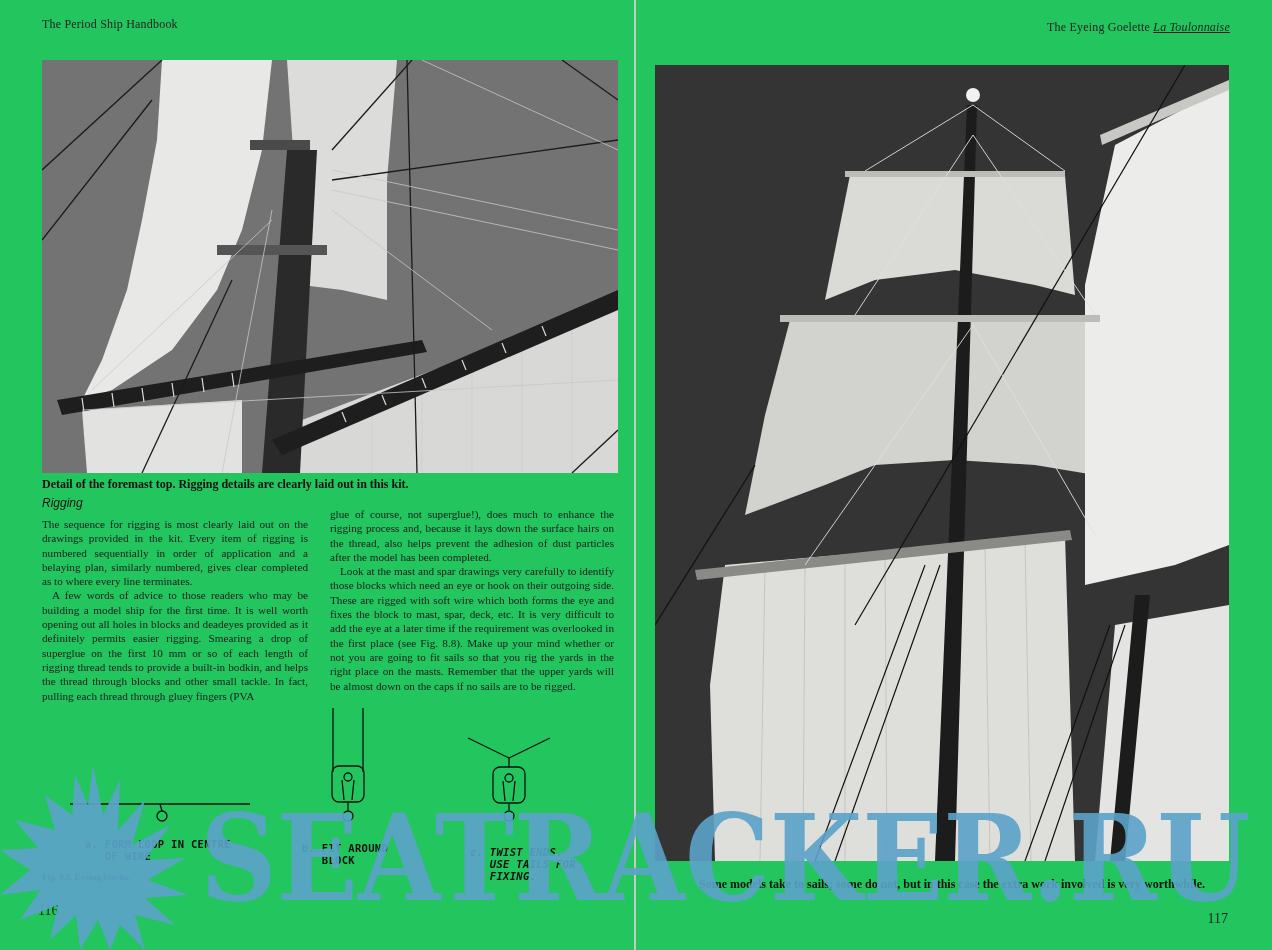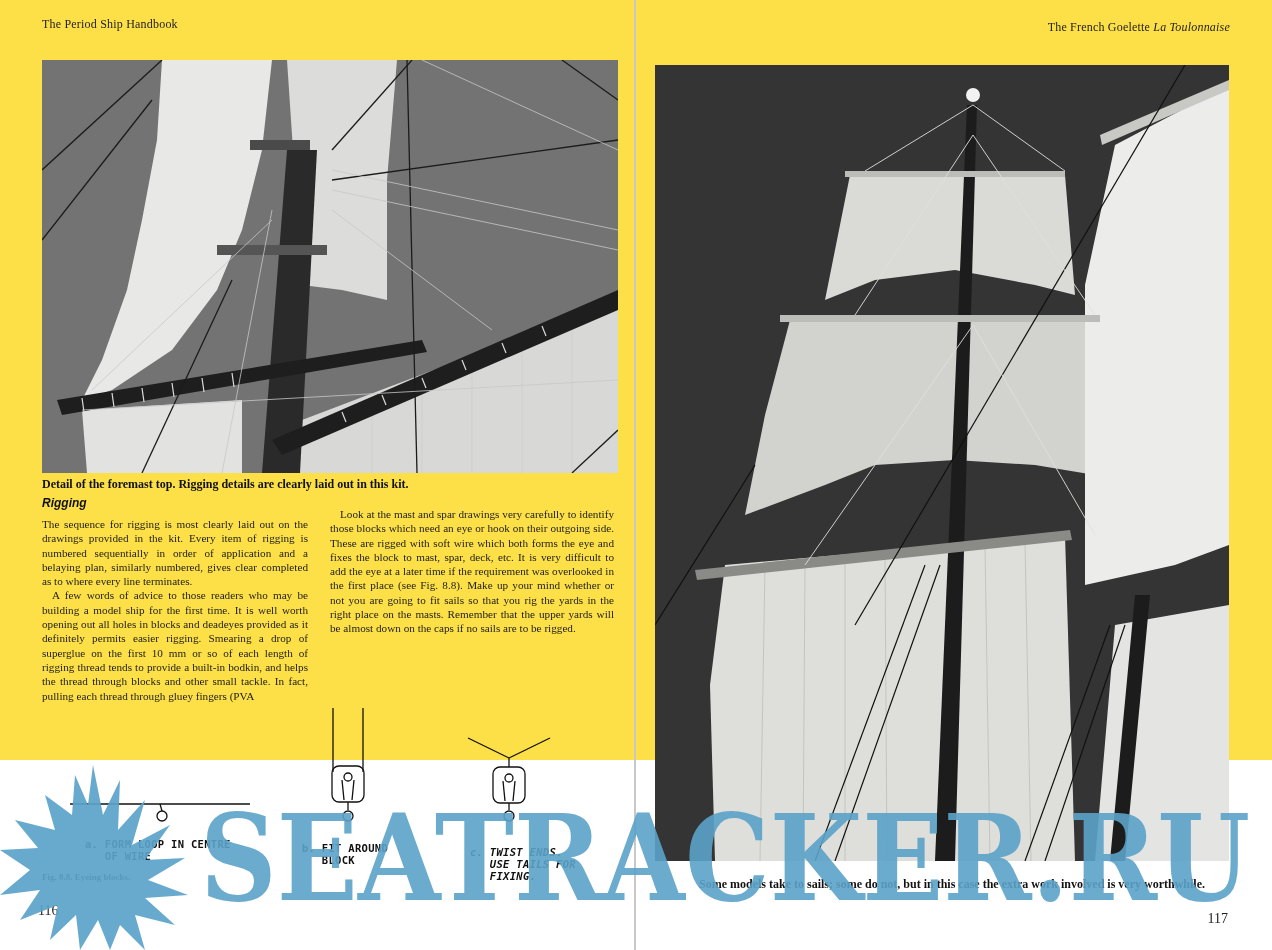--- a/index.html
+++ b/index.html
@@ -1,32 +1,32 @@
 <!DOCTYPE html>
 <html><head>
 <meta charset="utf-8">
 <style>
   html, body { margin:0; padding:0; }
   body { width:1272px; height:950px; position:relative; overflow:hidden; background:#ffffff; font-family:"Liberation Serif", serif; color:#1a1a1a; }
-  .page { position:absolute; top:0; height:760px; background:#fde047; }
+  .page { position:absolute; top:0; height:950px; background:#22c55e; }
   .page-left { left:0; width:634px; }
   .page-right { left:636px; width:636px; }
   .spine { position:absolute; left:634px; top:0; width:2px; height:950px; background:#c8c8c8; }
   .running-head { position:absolute; font-size:12px; letter-spacing:0.2px; color:#222; }
   .rh-left { left:42px; top:17px; }
   .rh-right { right:42px; top:20px; }
-  .rh-right i { font-style:italic; }
+  .rh-right i { font-style:italic;text-decoration:underline; }
   .photo { position:absolute; overflow:hidden; }
   .photo svg { display:block; }
   .photo-left { left:42px; top:60px; width:576px; height:413px; }
   .photo-right { left:655px; top:65px; width:574px; height:796px; }
   .caption { position:absolute; font-size:12px; font-weight:bold; color:#111; }
   .cap-left { left:42px; top:477px; }
   .cap-right { left:655px; top:877px;margin-left:44px; }
-  .section-head { position:absolute; left:42px; top:496px; font-family:"Liberation Sans", sans-serif; font-style:italic; font-weight:bold; font-size:12px; color:#111; }
+  .section-head { position:absolute; left:42px; top:496px; font-family:"Liberation Sans", sans-serif; font-style:italic; font-weight:normal; font-size:12px; color:#111; }
   .col { position:absolute; font-size:11.2px; line-height:14.3px; text-align:justify; color:#1c1c1c; }
   .col p { margin:0; }
   .col p.indent { text-indent:10px; }
   .col-1 { left:42px; top:517px; width:266px; }
   .col-2 { left:330px; top:507px; width:284px; }
   .fig-label { position:absolute; font-family:"DejaVu Sans Mono", monospace; font-size:10.5px; line-height:12px; color:#111; white-space:pre; font-weight:bold; letter-spacing:0.3px; }
   .fig-a { left:85px; top:838px; }
   .fig-b { left:302px; top:842px; }
   .fig-c { left:470px; top:846px;font-style:italic; }
   .fig-caption { position:absolute; left:42px; top:872px; font-size:9px; font-weight:bold; color:#222; }
@@ -107,20 +107,21 @@
   </div>
   <div class="caption cap-left">Detail of the foremast top. Rigging details are clearly laid out in this kit.</div>
 
   <div class="section-head">Rigging</div>
 
   <div class="col col-1">
     <p>The sequence for rigging is most clearly laid out on the drawings provided in the kit. Every item of rigging is numbered sequentially in order of application and a belaying plan, similarly numbered, gives clear completed as to where every line terminates.</p>
     <p class="indent">A few words of advice to those readers who may be building a model ship for the first time. It is well worth opening out all holes in blocks and deadeyes provided as it definitely permits easier rigging. Smearing a drop of superglue on the first 10 mm or so of each length of rigging thread tends to provide a built-in bodkin, and helps the thread through blocks and other small tackle. In fact, pulling each thread through gluey fingers (PVA</p>
   </div>
   <div class="col col-2">
+    <p>glue of course, not superglue!), does much to enhance the rigging process and, because it lays down the surface hairs on the thread, also helps prevent the adhesion of dust particles after the model has been completed.</p>
     <p class="indent">Look at the mast and spar drawings very carefully to identify those blocks which need an eye or hook on their outgoing side. These are rigged with soft wire which both forms the eye and fixes the block to mast, spar, deck, etc. It is very difficult to add the eye at a later time if the requirement was overlooked in the first place (see Fig. 8.8). Make up your mind whether or not you are going to fit sails so that you rig the yards in the right place on the masts. Remember that the upper yards will be almost down on the caps if no sails are to be rigged.</p>
   </div>
 
   <svg class="fig-drawing" width="560" height="140" viewBox="0 0 560 140">
     <g stroke="#111" stroke-width="1.3" fill="none">
 
       <line x1="10" y1="104" x2="190" y2="104"></line>
       <circle cx="102" cy="116" r="5"></circle>
       <line x1="100" y1="104" x2="102" y2="111"></line>
 
@@ -153,21 +154,21 @@
    USE TAILS FOR
    FIXING.</div>
   <div class="fig-caption">Fig. 8.8. Eyeing blocks.</div>
   <div class="folio folio-left">116</div>
 </div>
 
 <div class="spine"></div>
 
 <div class="page page-right">
   <div class="running-head rh-right">
-    <span>The French Goelette </span><i>La Toulonnaise</i>
+    <span>The Eyeing Goelette </span><i>La Toulonnaise</i>
   </div>
 </div>
 
 <div class="photo photo-right">
   <svg width="574" height="796" viewBox="0 0 574 796">
     <rect width="574" height="796" fill="#2e2e2e"></rect>
     <rect width="574" height="796" fill="#3a3a3a" opacity="0.5"></rect>
 
     <path d="M195 110 L410 110 L420 230 L380 220 L300 205 L220 215 L170 235 Z" fill="#dadad6"></path>
 

